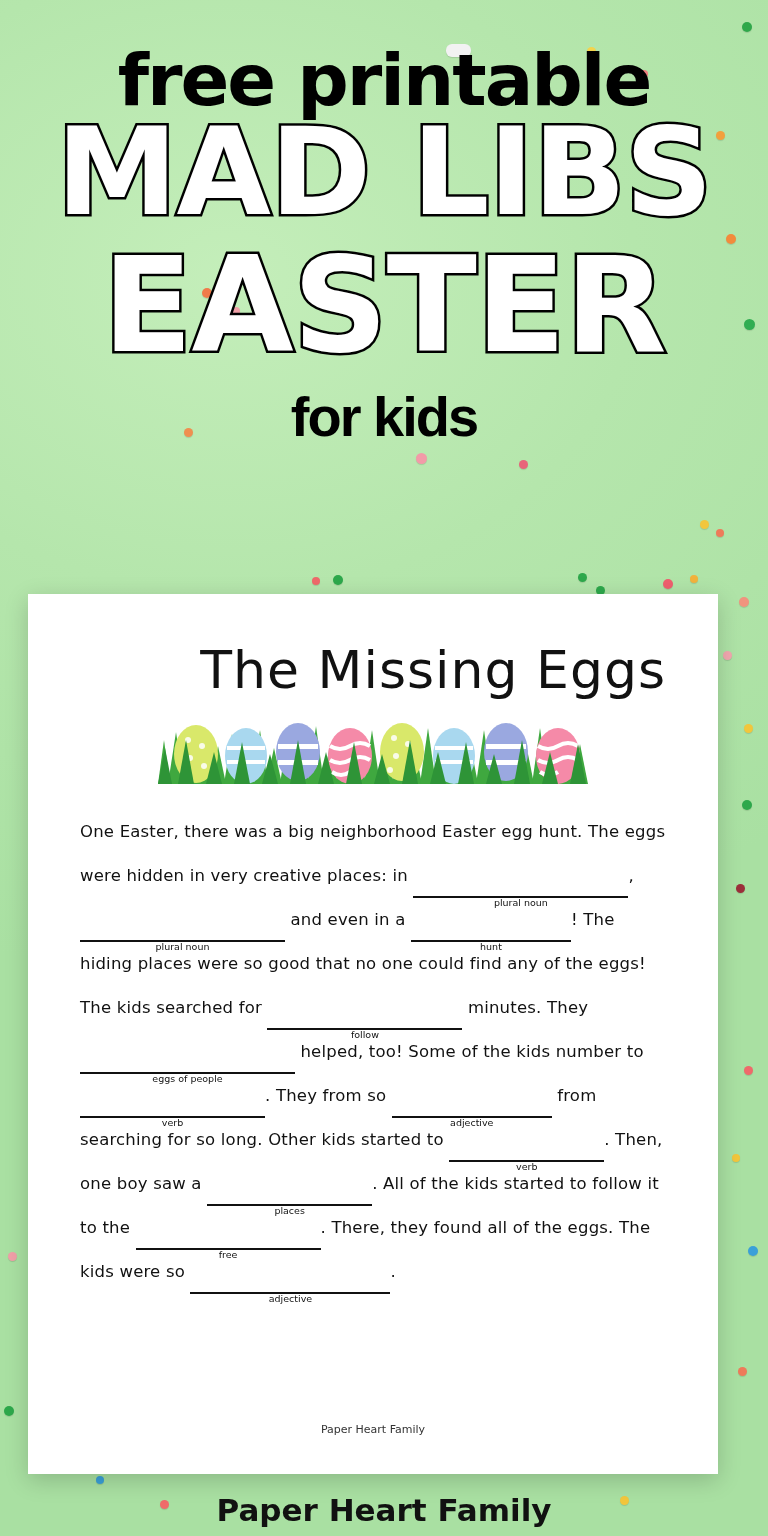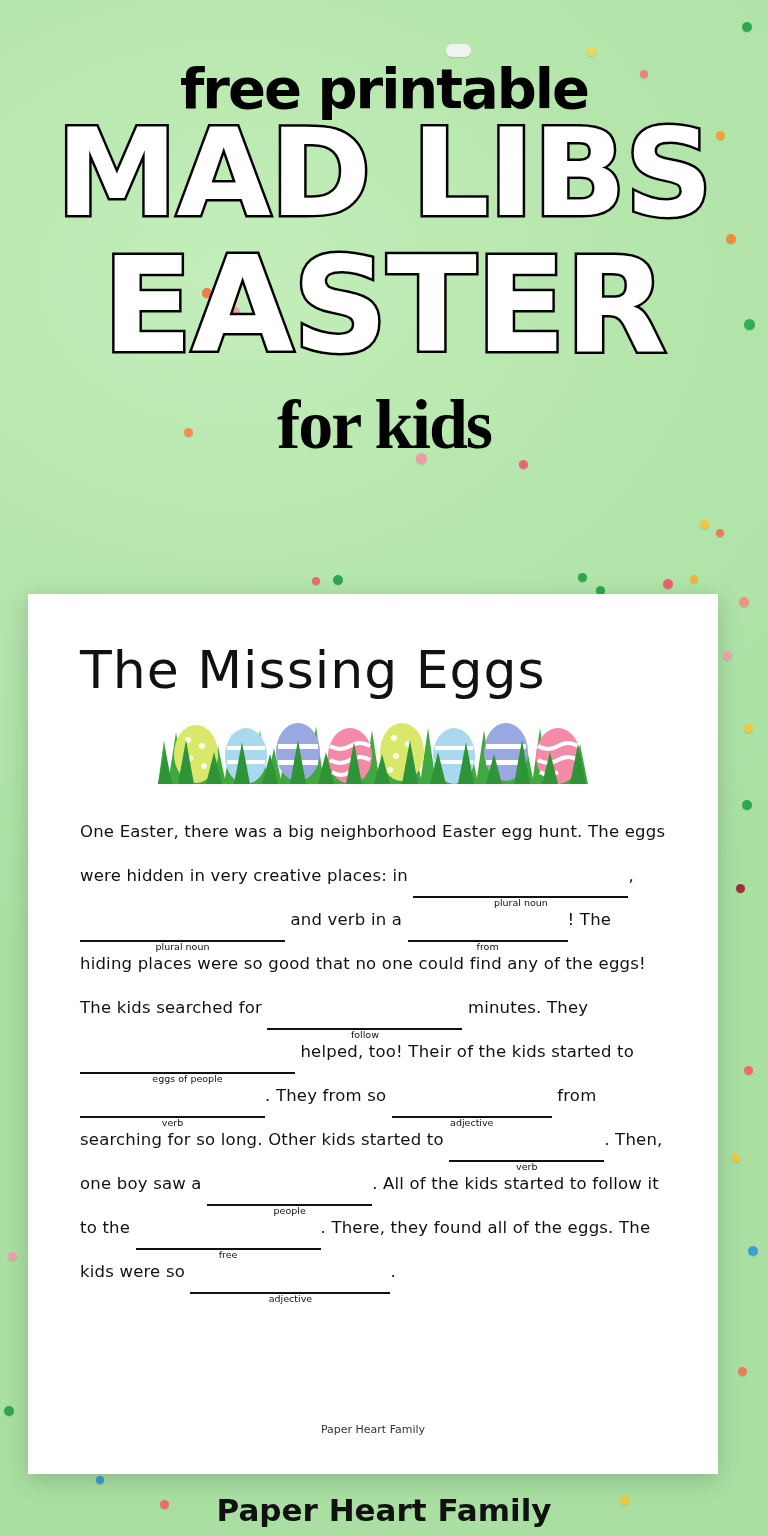--- a/index.html
+++ b/index.html
@@ -35,68 +35,67 @@
     position: absolute;
     top: 46px;
     left: 0;
     width: 768px;
     text-align: center;
     z-index: 5;
   }
   .line-free {
     font-family: "DejaVu Sans", sans-serif;
     font-weight: bold;
-    font-size: 56px;
+    font-size: 72px;
     letter-spacing: -2px;
     color: #000;
     line-height: .95;
-    margin-top: 16px;
   }
   .line-outline {
     font-family: "DejaVu Sans", sans-serif;
     font-weight: bold;
     color: #ffffff;
     line-height: .92;
     letter-spacing: -1px;
     -webkit-text-stroke: 5px #000;
     paint-order: stroke fill;
   }
   .line-easter {
     font-size: 132px;
     margin-top: 16px;
   }
   .line-madlibs {
     font-size: 122px;
     margin-top: 2px;
   }
   .line-forkids {
-    font-family: Liberation Serif, serif;
+    font-family: Liberation Sans, sans-serif;
     font-weight: bold;
-    font-size: 70px;
+    font-size: 56px;
     letter-spacing: -2px;
     color: #000;
     margin-top: 18px;
   }
 
   
   #sheet {
     position: absolute;
     left: 28px;
     top: 594px;
     width: 690px;
     height: 880px;
     background: #fff;
     box-shadow: 0 6px 22px rgba(0,0,0,.18);
     padding: 46px 52px 0 52px;
     z-index: 6;
   }
   #sheet-title {
     font-family: "DejaVu Sans", sans-serif;
     font-size: 52px;
-    text-align: left;
+    text-align: right;
     color: #111;
     letter-spacing: 1px;
     font-weight: normal;
   }
 
   
   #egg-banner {
     margin: 14px auto 0 auto;
     width: 430px;
     height: 70px;
@@ -322,31 +321,31 @@
         <path d="M356 70 L364 26 L372 70 Z"></path>
       <path d="M384 70 L392 38 L400 70 Z"></path>
         <path d="M412 70 L420 30 L428 70 Z"></path>
     </g>
   </svg>
 
   <div id="story">
     <span>One Easter, there was a big neighborhood Easter egg hunt. The eggs were hidden in very creative places: in</span>
     <span class="blank b-pn1"><span class="hint">plural noun</span></span><span>,</span>
     <span class="blank b-pn2"><span class="hint">plural noun</span></span>
-    <span>and verb in a</span>
-    <span class="blank b-noun"><span class="hint">from</span></span><span>! The hiding places were so good that no one could find any of the eggs! The kids searched for</span>
+    <span>and even in a</span>
+    <span class="blank b-noun"><span class="hint">hunt</span></span><span>! The hiding places were so good that no one could find any of the eggs! The kids searched for</span>
     <span class="blank b-number"><span class="hint">follow</span></span>
     <span>minutes. They</span>
     <span class="blank b-group"><span class="hint">eggs of people</span></span>
-    <span>helped, too! Their of the kids started to</span>
+    <span>helped, too! Some of the kids number to</span>
     <span class="blank b-verb1"><span class="hint">verb</span></span><span>. They from so</span>
     <span class="blank b-adj1"><span class="hint">adjective</span></span>
     <span>from searching for so long. Other kids started to</span>
     <span class="blank b-verb2"><span class="hint">verb</span></span><span>. Then, one boy saw a</span>
-    <span class="blank b-animal"><span class="hint">people</span></span><span>. All of the kids started to follow it to the</span>
+    <span class="blank b-animal"><span class="hint">places</span></span><span>. All of the kids started to follow it to the</span>
     <span class="blank b-place"><span class="hint">free</span></span><span>. There, they found all of the eggs. The kids were so</span>
     <span class="blank b-adj2"><span class="hint">adjective</span></span><span>.</span>
   </div>
 
   <div id="sheet-footer">Paper Heart Family</div>
 </div>
 
 <div id="brand">Paper Heart Family</div>
 
 </body></html>

